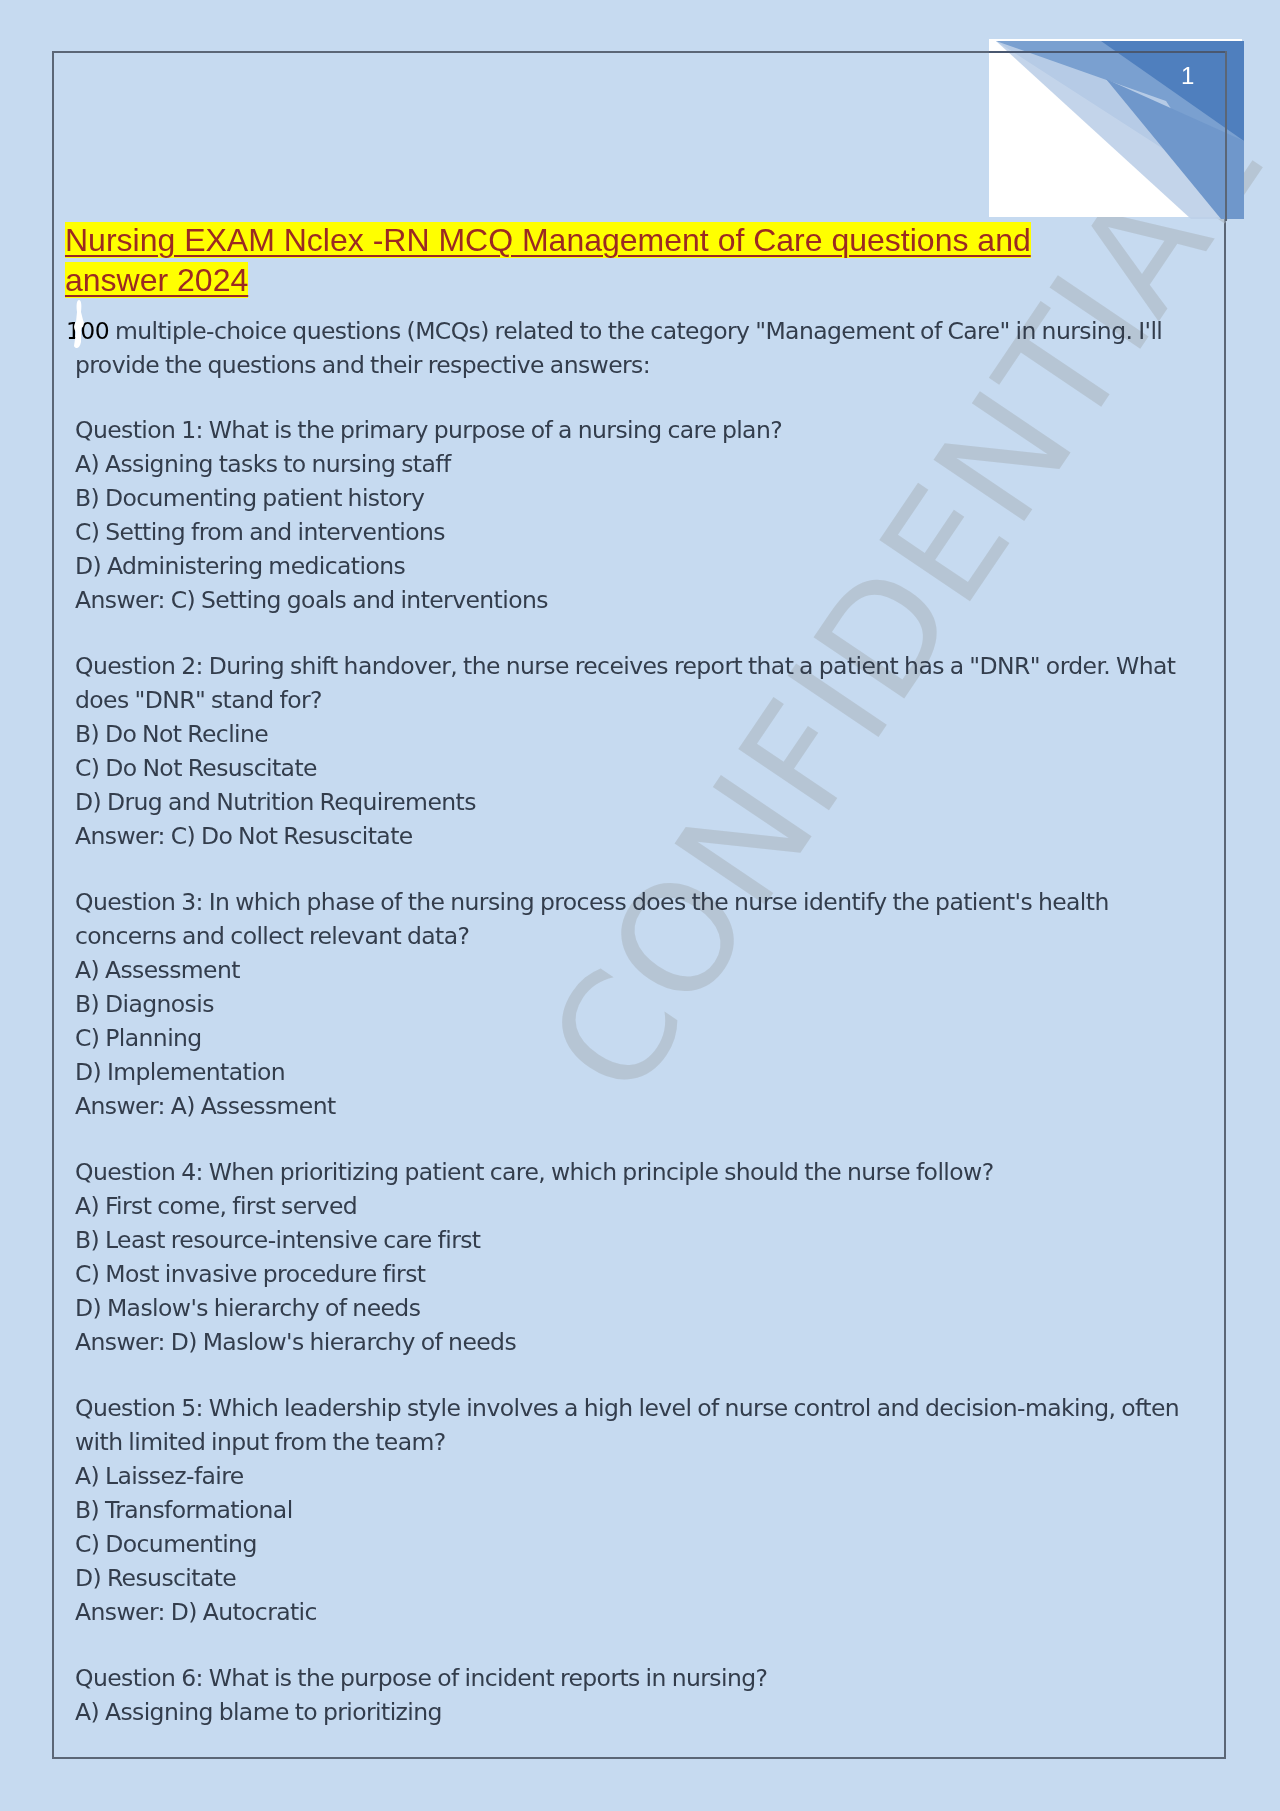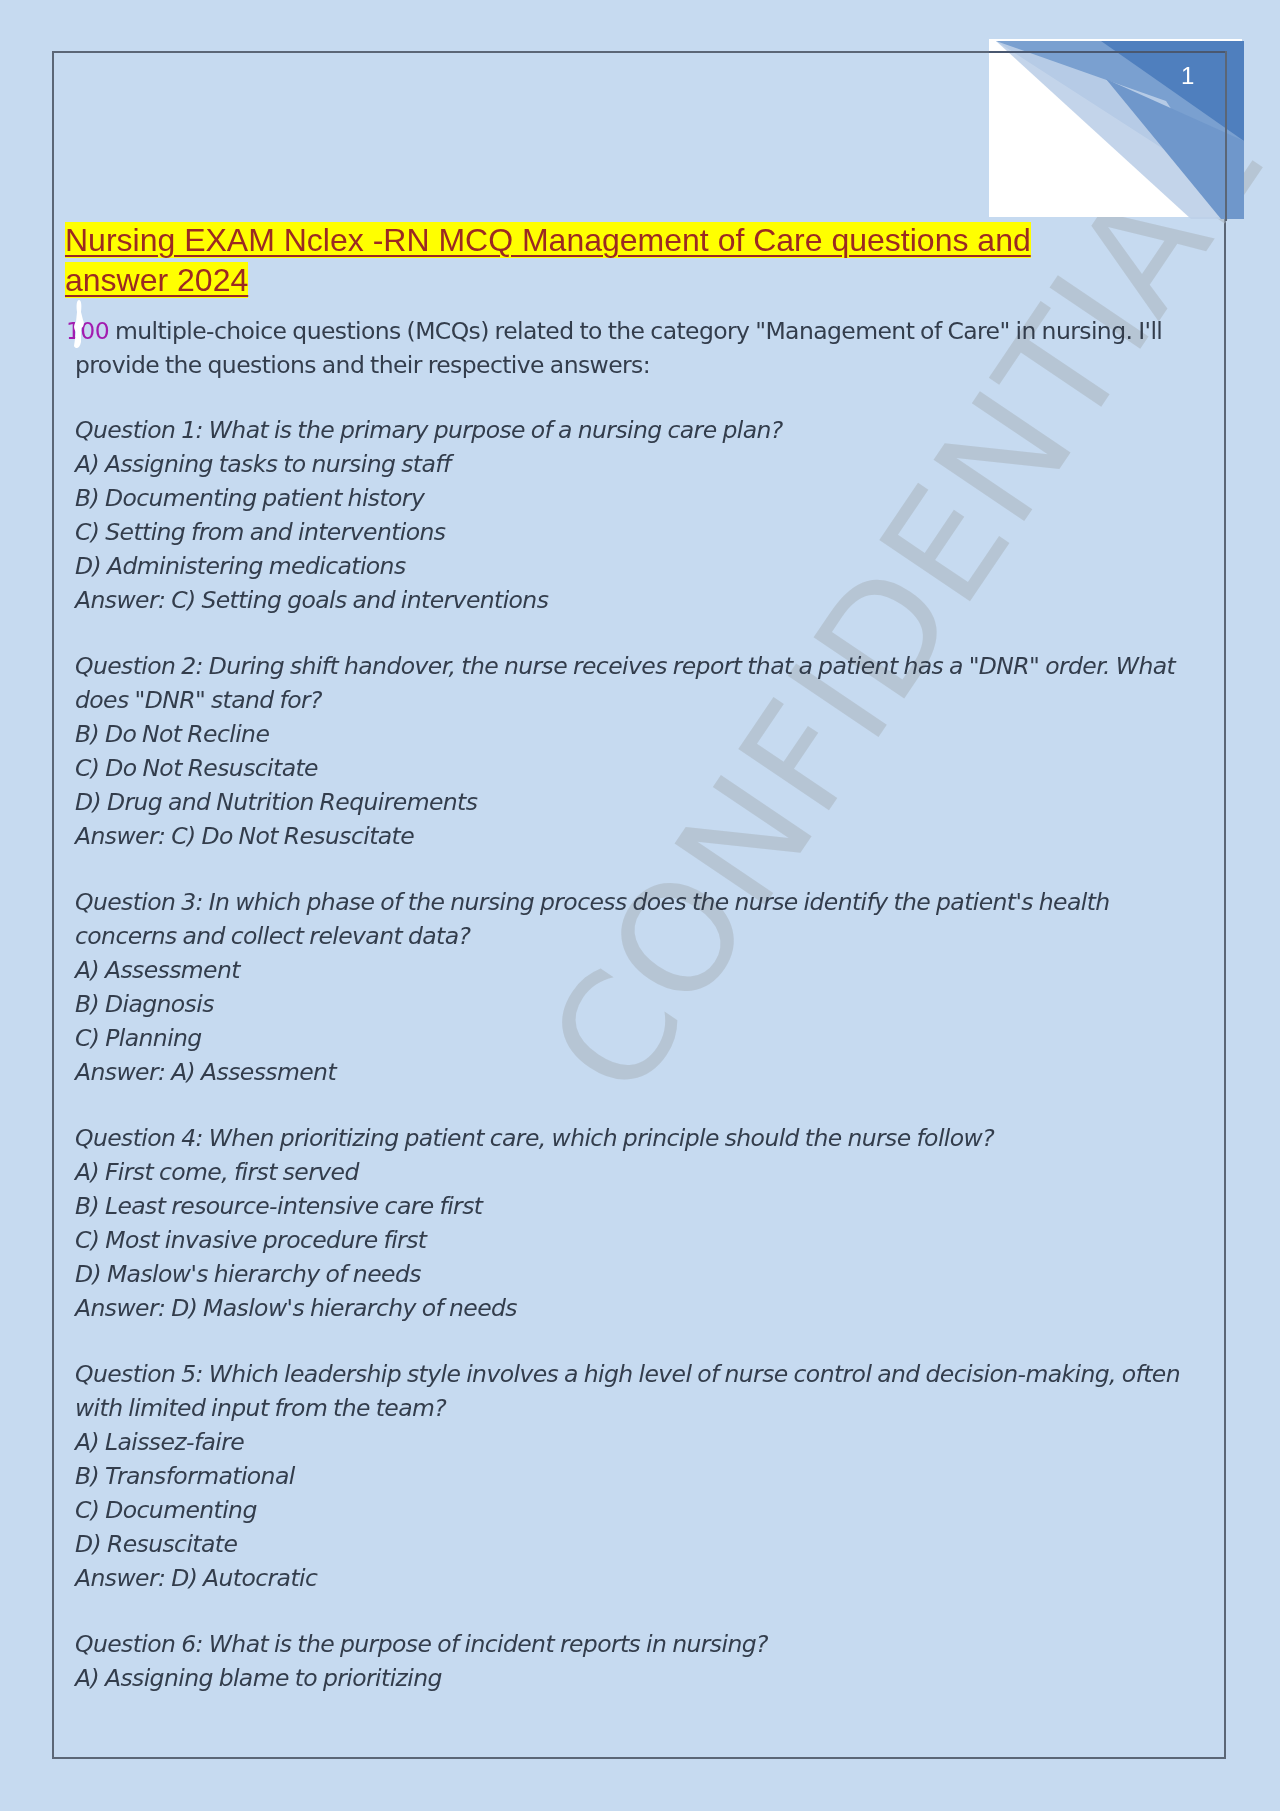--- a/index.html
+++ b/index.html
@@ -126,25 +126,24 @@
       color: #333d4c;
       z-index: 4;
       letter-spacing: -0.6px;
       word-spacing: -1px;
     }
     .intro {
       margin: 0 0 31px 0;
     }
     .intro .num {
       margin-left: -9px;
-      color: #a21caf;
+      color: #000000;
     }
     .question-block {
       margin: 0 16px 32px 0;
-      font-style: italic;
     }
     .line {
       display: block;
       white-space: pre-wrap;
     }
     .q-text {
       display: block;
       padding-right: 20px;
     }
   </style>
@@ -191,20 +190,21 @@
     <span class="line">C) Do Not Resuscitate</span>
     <span class="line">D) Drug and Nutrition Requirements</span>
     <span class="line">Answer: C) Do Not Resuscitate</span>
   </div>
 
   <div class="question-block">
     <span class="line q-text">Question 3: In which phase of the nursing process does the nurse identify the patient's health concerns and collect relevant data?</span>
     <span class="line">A) Assessment</span>
     <span class="line">B) Diagnosis</span>
     <span class="line">C) Planning</span>
+    <span class="line">D) Implementation</span>
     <span class="line">Answer: A) Assessment</span>
   </div>
 
   <div class="question-block">
     <span class="line q-text">Question 4: When prioritizing patient care, which principle should the nurse follow?</span>
     <span class="line">A) First come, first served</span>
     <span class="line">B) Least resource-intensive care first</span>
     <span class="line">C) Most invasive procedure first</span>
     <span class="line">D) Maslow's hierarchy of needs</span>
     <span class="line">Answer: D) Maslow's hierarchy of needs</span>

